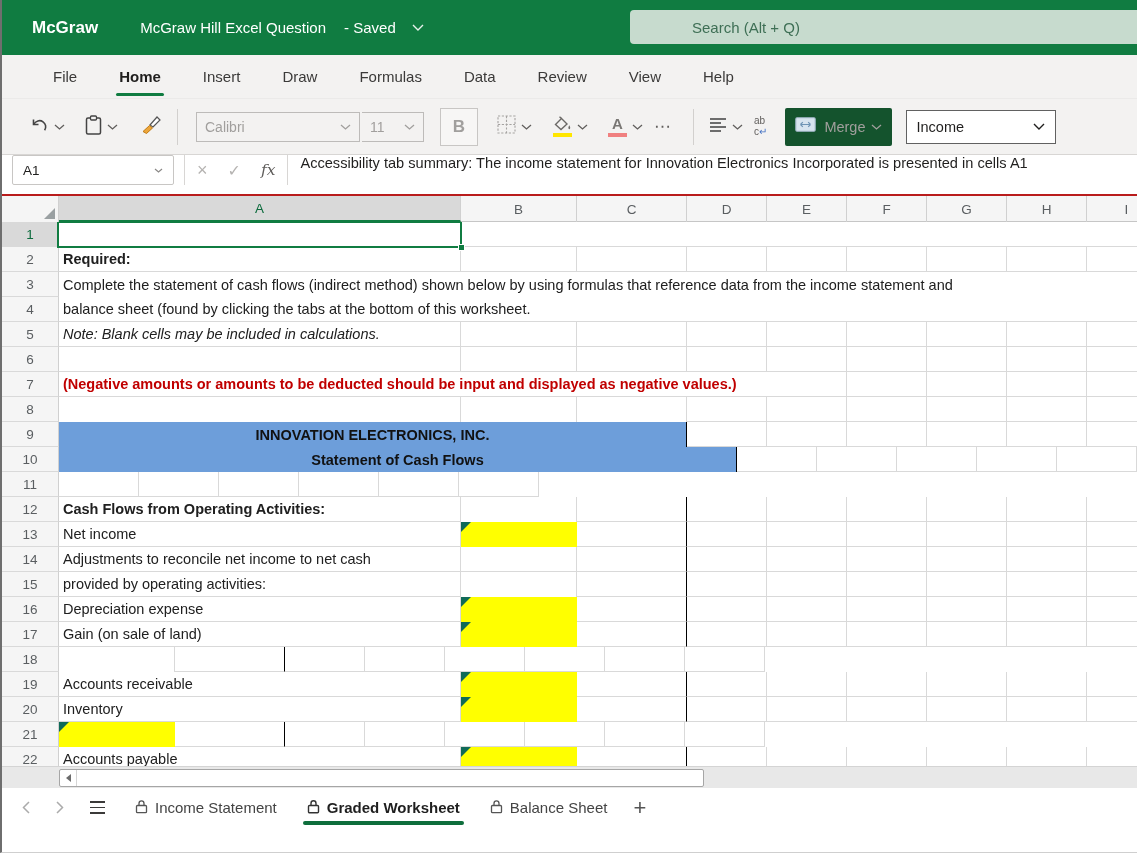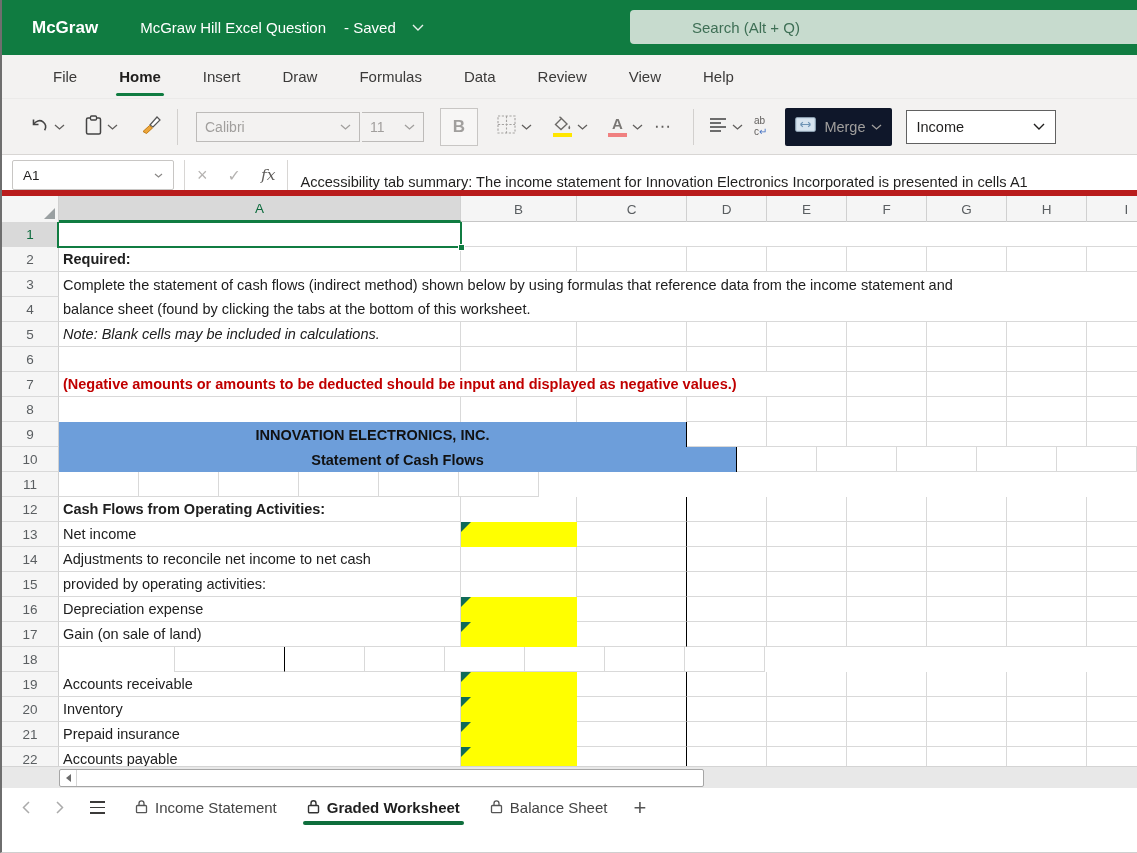--- a/index.html
+++ b/index.html
@@ -32,27 +32,27 @@
   .combo { height:30px; border:1px solid #bdbbb9; background:#f3f2f1; display:flex; align-items:center; justify-content:space-between; padding:0 8px; color:#a19f9d; font-size:14px; }
   .combo.font { width:164px; margin-left:6px; }
   .combo.size { width:62px; margin-left:2px; border-left:none; }
   .bold-btn { width:38px; height:38px; border:1px solid #c8c6c4; background:#f7f6f5; color:#a19f9d; font-weight:bold; font-size:17px; display:flex; align-items:center; justify-content:center; margin-left:16px; }
   .icon-stack { display:flex; flex-direction:column; align-items:center; line-height:1; }
   .bar { width:19px; height:4px; margin-top:2px; }
   .fontA { font-size:15px; font-weight:bold; color:#797774; }
   .more-dots { color:#605e5c; font-size:17px; letter-spacing:2px; margin:0 8px; }
   .wrap-ic { font-size:10px; color:#605e5c; line-height:1.05; margin:0 8px; }
   .wrap-ic .ret { color:#4472c4; }
-  .merge-block { display:flex; align-items:center; background:#0f172a; border-radius:2px; height:38px; padding:0 10px; margin-left:10px;justify-content:center; }
+  .merge-block { display:flex; align-items:center; background:#14532d; border-radius:2px; height:38px; padding:0 10px; margin-left:10px;justify-content:center; }
   .merge-label { color:#a19f9d; font-size:14.5px; margin-left:8px; }
   .numfmt { width:150px; height:34px; background:#fff; border:1px solid #616161; display:flex; align-items:center; justify-content:space-between; padding:0 10px; font-size:14.5px; color:#201f1e; margin-left:14px; }
   .numfmt .chev { color:#201f1e; }
 
   
-  .formula-row { position:absolute; left:0; top:155px; width:100%; height:41px; background:#fff; border-bottom:6px solid #b91c1c; display:flex; align-items:flex-end; overflow:hidden; }
+  .formula-row { position:absolute; left:0; top:155px; width:100%; height:41px; background:#fff; border-bottom:2px solid #b91c1c; display:flex; align-items:flex-start; overflow:hidden; }
   .namebox { width:162px; height:30px; border:1px solid #c8c6c4; border-radius:2px; margin-left:10px; display:flex; align-items:center; justify-content:space-between; padding:0 10px; font-size:13.5px; color:#201f1e; }
   .fx-group { height:30px; margin-left:10px; border-left:1px solid #d8d6d4; border-right:1px solid #d8d6d4; display:flex; align-items:center; padding:0 12px; gap:20px; }
   .fx-x { color:#b5b3b1; font-size:18px; }
   .fx-check { color:#b5b3b1; font-size:16px; }
   .fx-fx { font-family:"DejaVu Serif", serif; font-style:italic; font-size:15.5px; color:#5f5d5b; }
   .formula-content { font-size:14.6px; color:#201f1e; margin-left:12px; white-space:nowrap; }
 
   
   .grid { position:absolute; left:0; top:196px; width:1137px; height:570px; overflow:hidden; background:#fff; }
   .col-headers { display:flex; height:26px; background:#f5f5f5; border-bottom:1px solid #c6c6c6; }
@@ -526,21 +526,20 @@
           <div class="c blk-r" style="width: 110px;"></div>
           <div class="c " style="width: 80px;"></div>
           <div class="c " style="width: 80px;"></div>
           <div class="c " style="width: 80px;"></div>
           <div class="c " style="width: 80px;"></div>
           <div class="c " style="width: 80px;"></div>
           <div class="c " style="width: 80px;"></div>
         </div>
         <div class="grid-row">
           <div class="row-hd">21</div>
-          <div class="c " style="width: 402px;">Prepaid insurance</div>
           <div class="c yellow no-b" style="width: 116px;">
             <div class="corner-tri"></div>
           </div>
           <div class="c blk-r" style="width: 110px;"></div>
           <div class="c " style="width: 80px;"></div>
           <div class="c " style="width: 80px;"></div>
           <div class="c " style="width: 80px;"></div>
           <div class="c " style="width: 80px;"></div>
           <div class="c " style="width: 80px;"></div>
           <div class="c " style="width: 80px;"></div>

